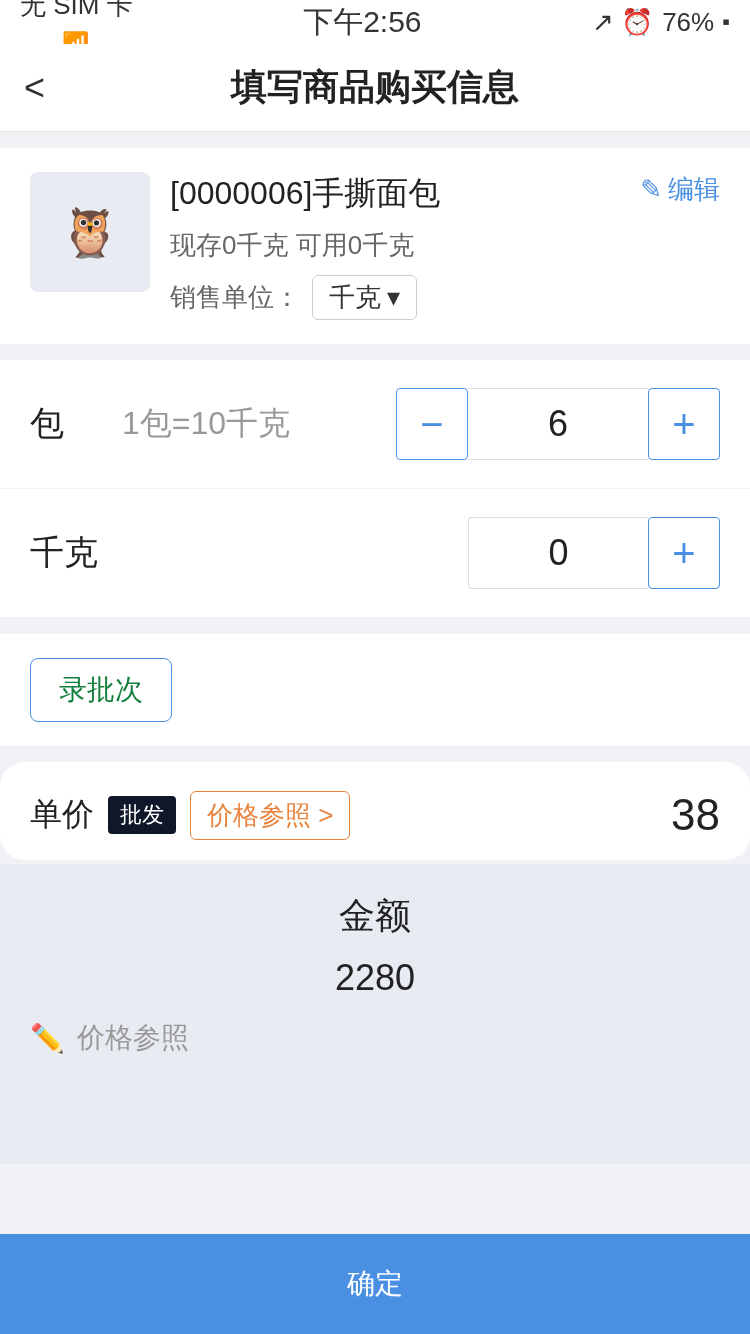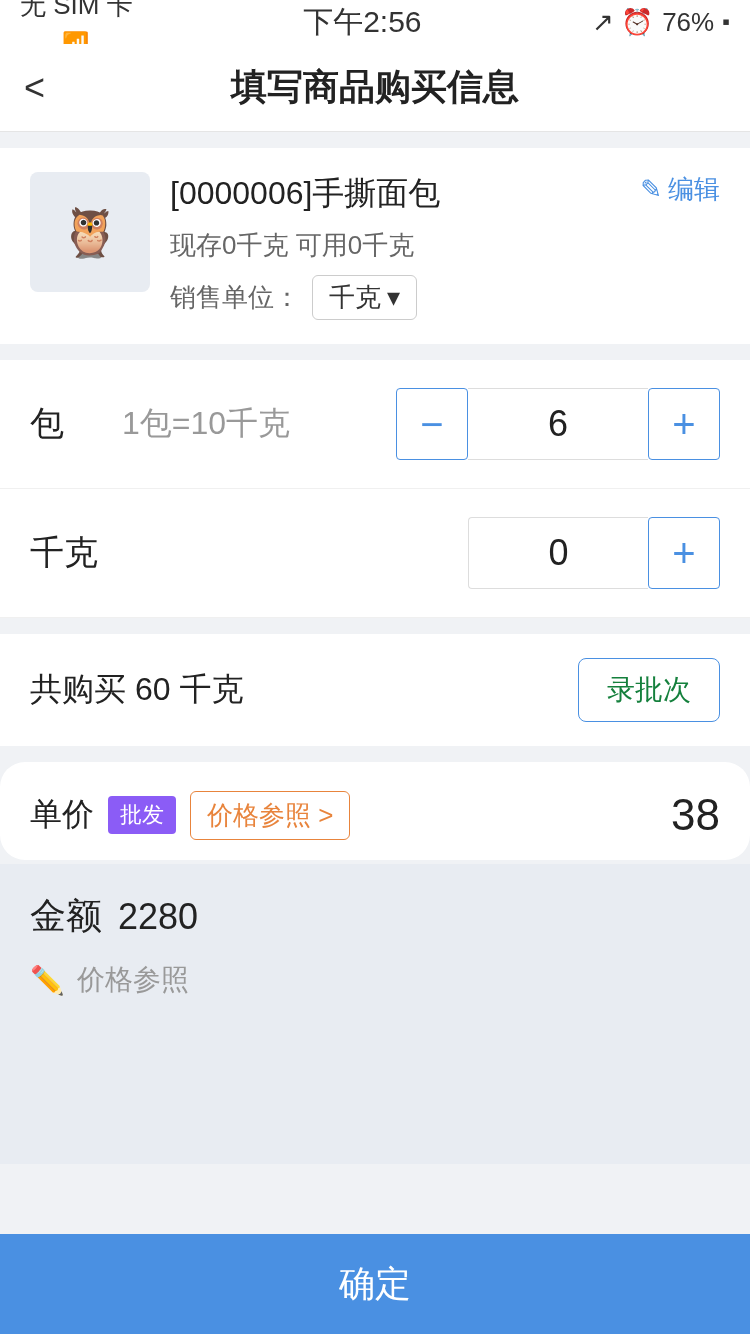--- a/index.html
+++ b/index.html
@@ -214,21 +214,21 @@
     .price-left {
       display: flex;
       align-items: center;
       gap: 14px;
     }
     .price-label {
       font-size: 32px;
       color: #222;
     }
     .price-tag {
-      background: #8b5cf6;
+      background: #0f172a;
       color: #fff;
       font-size: 22px;
       padding: 4px 12px;
       border-radius: 4px;
     }
     .price-ref-btn {
       border: 1px solid #e8843c;
       color: #e8843c;
       background: #fff;
       border-radius: 6px;
@@ -250,20 +250,21 @@
       background: #e8ecf2;
       margin-top: 4px;
       padding: 28px 30px;
       min-height: 300px;
     }
     .amount-row {
       display: flex;
       align-items: center;
       gap: 16px;
       margin-bottom: 20px;
+      flex-direction: column;
     }
     .amount-label {
       font-size: 36px;
       color: #222;
     }
     .amount-value {
       font-size: 36px;
       color: #222;
       font-weight: 500;
     }
@@ -288,21 +289,21 @@
       left: 0;
       width: 750px;
       height: 100px;
       background: #4a90e2;
       display: flex;
       align-items: center;
       justify-content: center;
       cursor: pointer;
     }
     .confirm-text {
-      font-size: 36px;
+      font-size: 28px;
       color: #fff;
       font-weight: 500;
     }
 
     
     .bottom-spacer { height: 100px; }
   </style>
 </head>
 <body>
 
@@ -362,21 +363,20 @@
     <span class="quantity-label">千克</span>
     <span class="quantity-hint"></span>
     <div class="quantity-controls">
       <input class="qty-input" type="text" value="0" style="border-left: 1px solid rgb(221, 221, 221); border-radius: 4px 0px 0px 4px;">
       <div class="qty-btn qty-btn-right">+</div>
     </div>
   </div>
 </div>
 
 <div class="summary-section">
-  <span class="summary-text">共购买 60 千克</span>
   <button class="batch-btn">录批次</button>
 </div>
 
 <div class="price-section">
   <div class="price-row">
     <div class="price-left">
       <span class="price-label">单价</span>
       <span class="price-tag">批发</span>
       <div class="price-ref-btn">价格参照 &gt;</div>
     </div>

